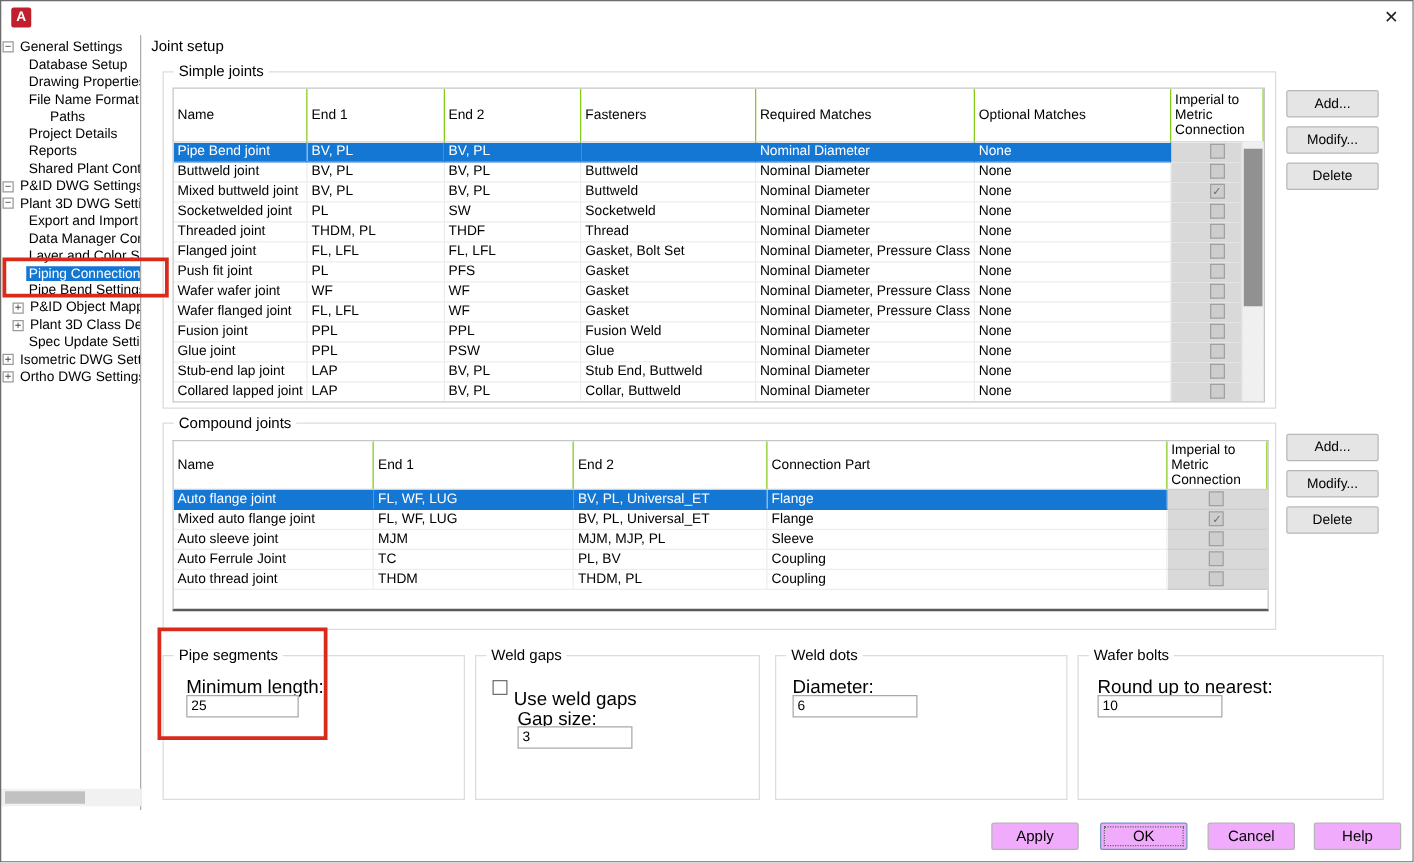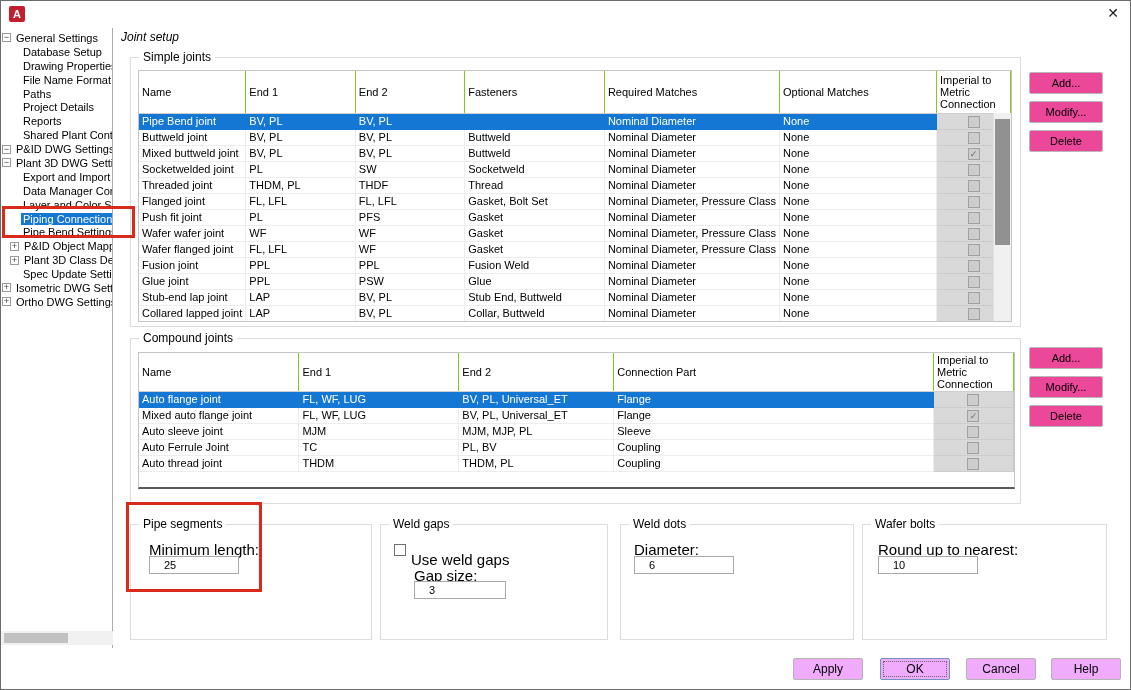--- a/index.html
+++ b/index.html
@@ -22,21 +22,21 @@
                 padding-top:3px; box-sizing:border-box; overflow:hidden; background:#fff; }
   .tree-item { display:flex; align-items:center; height:13.9px; font-size:11px; white-space:nowrap; overflow:hidden; cursor:default; }
   .expander { flex:0 0 auto; width:9px; height:9px; border:1px solid #9a9a9a; background:#fff; color:#444;
               font-size:9px; line-height:7px; text-align:center; margin-right:3px; box-sizing:border-box; }
   .tree-label { padding:0 2px; }
   .tree-sel .tree-label { background:var(--sel-color); color:#fff; }
   .tree-hscroll { position:absolute; left:0; top:631px; width:113px; height:14px; background:#f1f1f1; z-index:5; }
   .tree-hthumb { position:absolute; left:4px; top:2px; width:64px; height:10px; background:#c1c1c1; }
 
   
-  .main-title { position:absolute; left:121px; top:30px; font-size:12px;font-style:italic; }
+  .main-title { position:absolute; left:121px; top:30px; font-size:12px; }
 
   .group { position:absolute; border:1px solid #dcdcdc; background:transparent; }
   .group-label { position:absolute; top:-8px; left:8px; background:#fff; padding:0 4px; font-size:12px; white-space:nowrap; }
   .g-simple   { left:130px; top:57px;  width:889px; height:268px; }
   .g-compound { left:130px; top:338px; width:889px; height:164px; }
   .g-pipe  { left:130px; top:524px; width:240px; height:114px; }
   .g-gaps  { left:380px; top:524px; width:226px; height:114px; }
   .g-dots  { left:620px; top:524px; width:232px; height:114px; }
   .g-wafer { left:862px; top:524px; width:243px; height:114px; }
 
@@ -53,29 +53,29 @@
   .jtable td { padding:0 3px; height:15px; line-height:15px; border-right:1px solid #ededed; border-bottom:1px solid #ededed;
                white-space:nowrap; overflow:hidden; text-overflow:ellipsis; }
   tr.sel td { background:var(--sel-color); color:#fff; border-right-color:var(--sel-color); border-bottom-color:var(--sel-color); }
   td.chkcell, tr.sel td.chkcell { background:#d9d9d9; color:#000; text-align:center; border-right-color:#c9c9c9; border-bottom-color:#cccccc; }
   .chk { display:inline-block; width:10px; height:10px; background:#cdcdcd; border:1px solid #a0a0a0;
          font-size:9px; line-height:10px; color:#6e6e6e; vertical-align:middle; box-sizing:content-box; }
   .vscroll { position:absolute; right:0; top:42px; bottom:0; width:17px; background:#f0f0f0; border-left:1px solid #e0e0e0; }
   .vthumb { position:absolute; left:1px; right:1px; top:6px; height:126px; background:#919191; }
 
   
-  .btn { position:absolute; width:74px; height:22px; background:#ec4899; border:1px solid #b8b8b8; border-radius:2px;
+  .btn { position:absolute; width:74px; height:22px; background:#e5e5e5; border:1px solid #b8b8b8; border-radius:2px;
          font-size:11px; font-family:inherit; cursor:pointer; }
   .b-s-add { left:1029px; top:72px; }  .b-s-mod { left:1029px; top:101px; } .b-s-del { left:1029px; top:130px; }
   .b-c-add { left:1029px; top:347px; } .b-c-mod { left:1029px; top:376px; } .b-c-del { left:1029px; top:405px; }
 
   
   .flabel { position:absolute; font-size:15px; white-space:nowrap; }
   .tinput { position:absolute; height:18px; border:1px solid #a9a9a9; background:#fff; font-size:11px;
-            padding:0 14px; box-sizing:border-box; font-family:inherit; }
+            padding:0 3px; box-sizing:border-box; font-family:inherit; }
   .cbox { position:absolute; width:12px; height:12px; border:1px solid #707070; background:#fff; box-sizing:border-box; }
 
   
   .fbtn { position:absolute; top:658px; width:70px; height:22px; background:#f0abfc; border:1px solid #b4b4b4;
           border-radius:2px; font-size:12px; font-family:inherit; cursor:pointer; }
   .f-apply { left:793px; } .f-ok { left:880px; border-color:#6f94bd; outline:1px dotted #666; outline-offset:-4px; }
   .f-cancel { left:966px; } .f-help { left:1051px; }
 
   
   .anno { position:absolute; border:3px solid var(--anno-color); z-index:40; pointer-events:none; }
@@ -100,21 +100,21 @@
     </div>
     <div class="tree-item" style="padding-left: 21px;">
       <span class="tree-label">Database Setup</span>
     </div>
     <div class="tree-item" style="padding-left: 21px;">
       <span class="tree-label">Drawing Properties</span>
     </div>
     <div class="tree-item" style="padding-left: 21px;">
       <span class="tree-label">File Name Format</span>
     </div>
-    <div class="tree-item" style="padding-left: 21px;">
+    <div class="tree-item" style="padding-left: 38px;">
       <span class="tree-label">Paths</span>
     </div>
     <div class="tree-item" style="padding-left: 21px;">
       <span class="tree-label">Project Details</span>
     </div>
     <div class="tree-item" style="padding-left: 21px;">
       <span class="tree-label">Reports</span>
     </div>
     <div class="tree-item" style="padding-left: 21px;">
       <span class="tree-label">Shared Plant Content</span>

